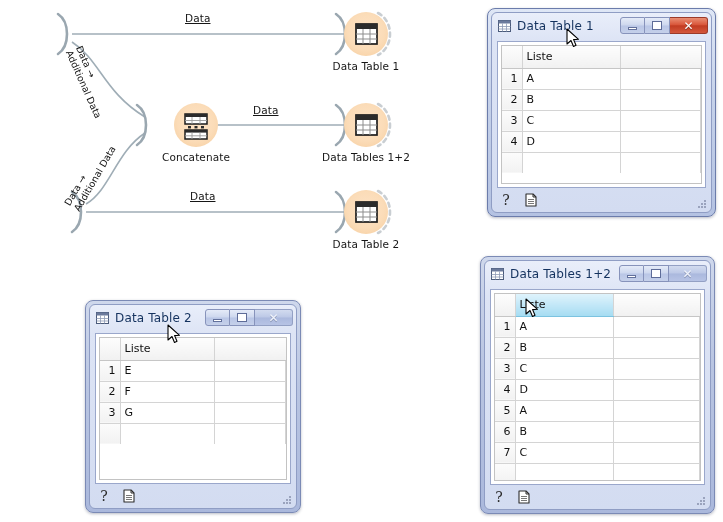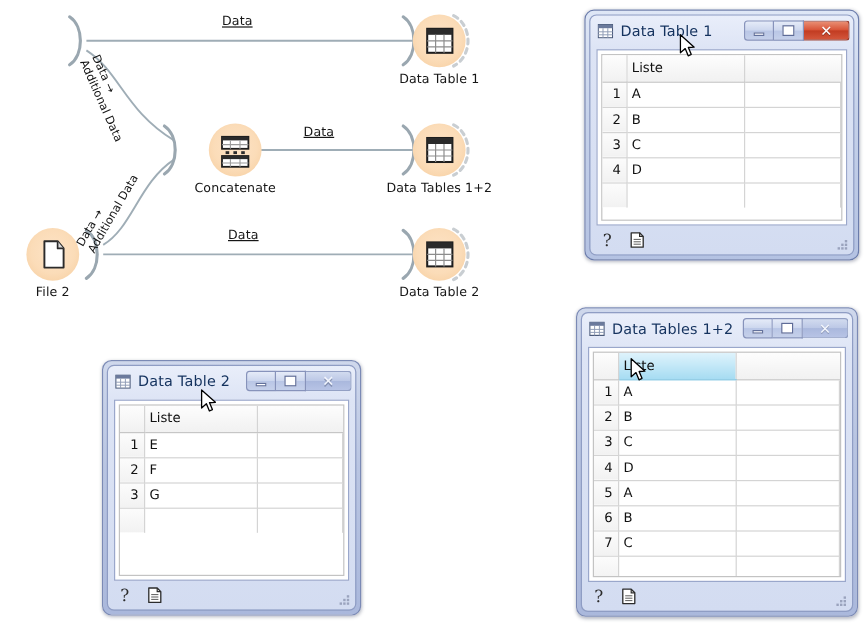--- a/index.html
+++ b/index.html
@@ -224,28 +224,20 @@
       <g stroke="#8d8d8d" stroke-width="1">
         <line x1="19" y1="17" x2="19" y2="32"></line>
           <line x1="26" y1="17" x2="26" y2="32"></line>
         <line x1="12" y1="22" x2="33" y2="22"></line>
           <line x1="12" y1="27" x2="33" y2="27"></line>
       </g>
     </svg>
     <div class="wf-label">Data Tables 1+2</div>
   </div>
 
-  <div class="wf-node" style="left:22px;top:190px;">
-    <div class="wf-bubble"></div>
-    <svg class="wf-icon" viewBox="0 0 44 44">
-      <path d="M15,11 L26,11 L31,17 L31,33 L15,33 Z" fill="#ffffff" stroke="#2b2b2b" stroke-width="1.6" stroke-linejoin="round"></path>
-      <path d="M26,11 L26,17 L31,17" fill="#dcdcdc" stroke="#2b2b2b" stroke-width="1.4" stroke-linejoin="round"></path>
-    </svg>
-    <div class="wf-label">File 2</div>
-  </div>
 
   <div class="wf-node" style="left:344px;top:190px;">
     <div class="wf-bubble"></div>
     <svg class="wf-icon" viewBox="0 0 44 44">
       <rect x="12" y="12" width="21" height="20" fill="#ffffff" stroke="#1d1d1d" stroke-width="1.7"></rect>
       <rect x="12" y="12" width="21" height="5" fill="#2b2b2b"></rect>
       <g stroke="#8d8d8d" stroke-width="1">
         <line x1="19" y1="17" x2="19" y2="32"></line>
           <line x1="26" y1="17" x2="26" y2="32"></line>
         <line x1="12" y1="22" x2="33" y2="22"></line>

